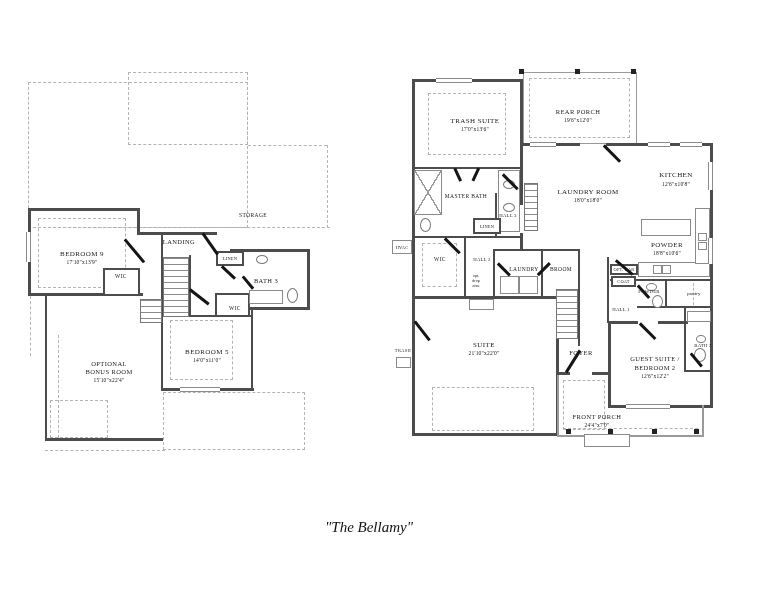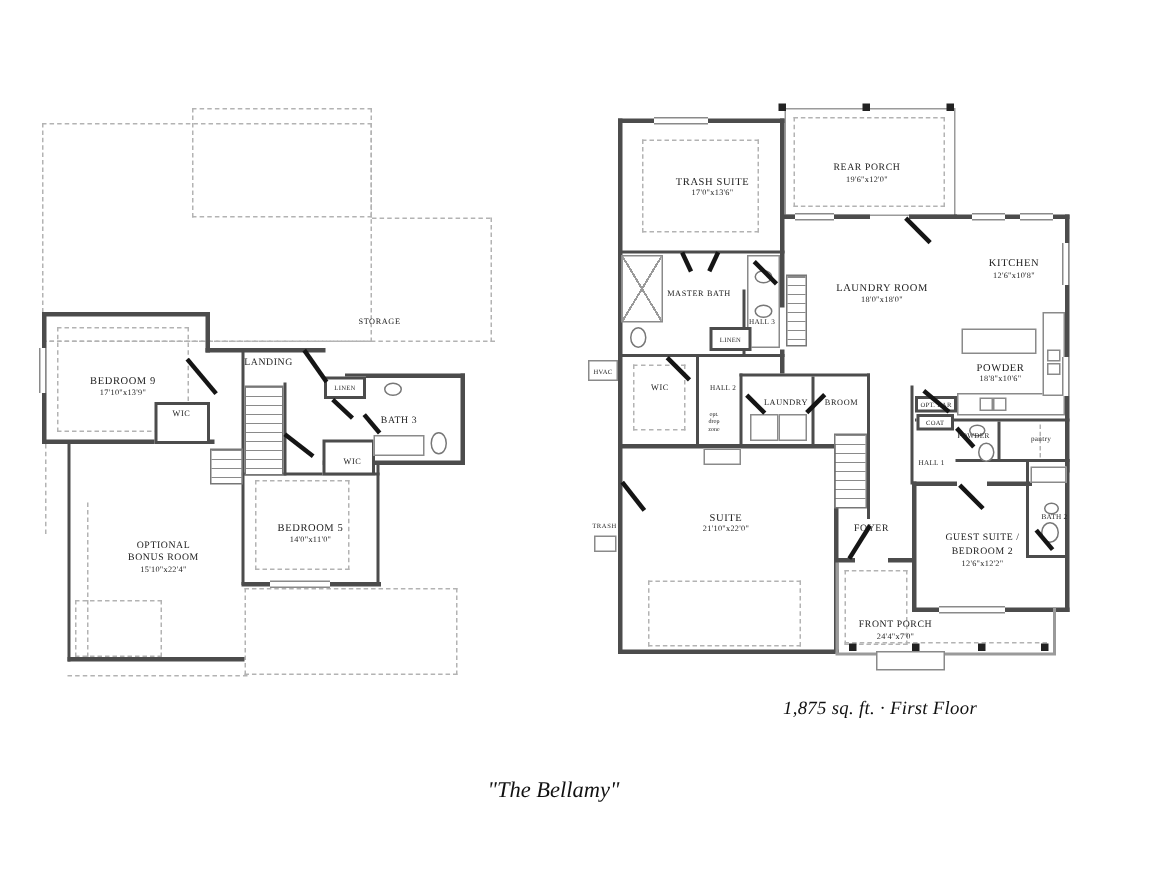--- a/index.html
+++ b/index.html
@@ -261,17 +261,16 @@
     <div class="lbl mid" style="left:655px;top:355px">GUEST SUITE /</div>
     <div class="lbl mid" style="left:655px;top:364px">BEDROOM 2</div>
     <div class="lbl dims" style="left:655px;top:373px">12'6"x12'2"</div>
     <div class="lbl name" style="left:484px;top:341px">SUITE</div>
     <div class="lbl dims" style="left:484px;top:350px">21'10"x22'0"</div>
     <div class="lbl" style="left:403px;top:348px;font-size:4.4px">TRASH</div>
     <div class="lbl mid" style="left:581px;top:349px">FOYER</div>
     <div class="lbl mid" style="left:597px;top:413px">FRONT PORCH</div>
     <div class="lbl dims" style="left:597px;top:422px">24'4"x7'0"</div>
 
-    <div class="cap" style="left:522px;top:464px">1,875 sq. ft.  ·  First Floor</div>
   </div>
 
   <div class="title" style="left:369px;top:519px">"The Bellamy"</div>
 </div>
 
 </body></html>

